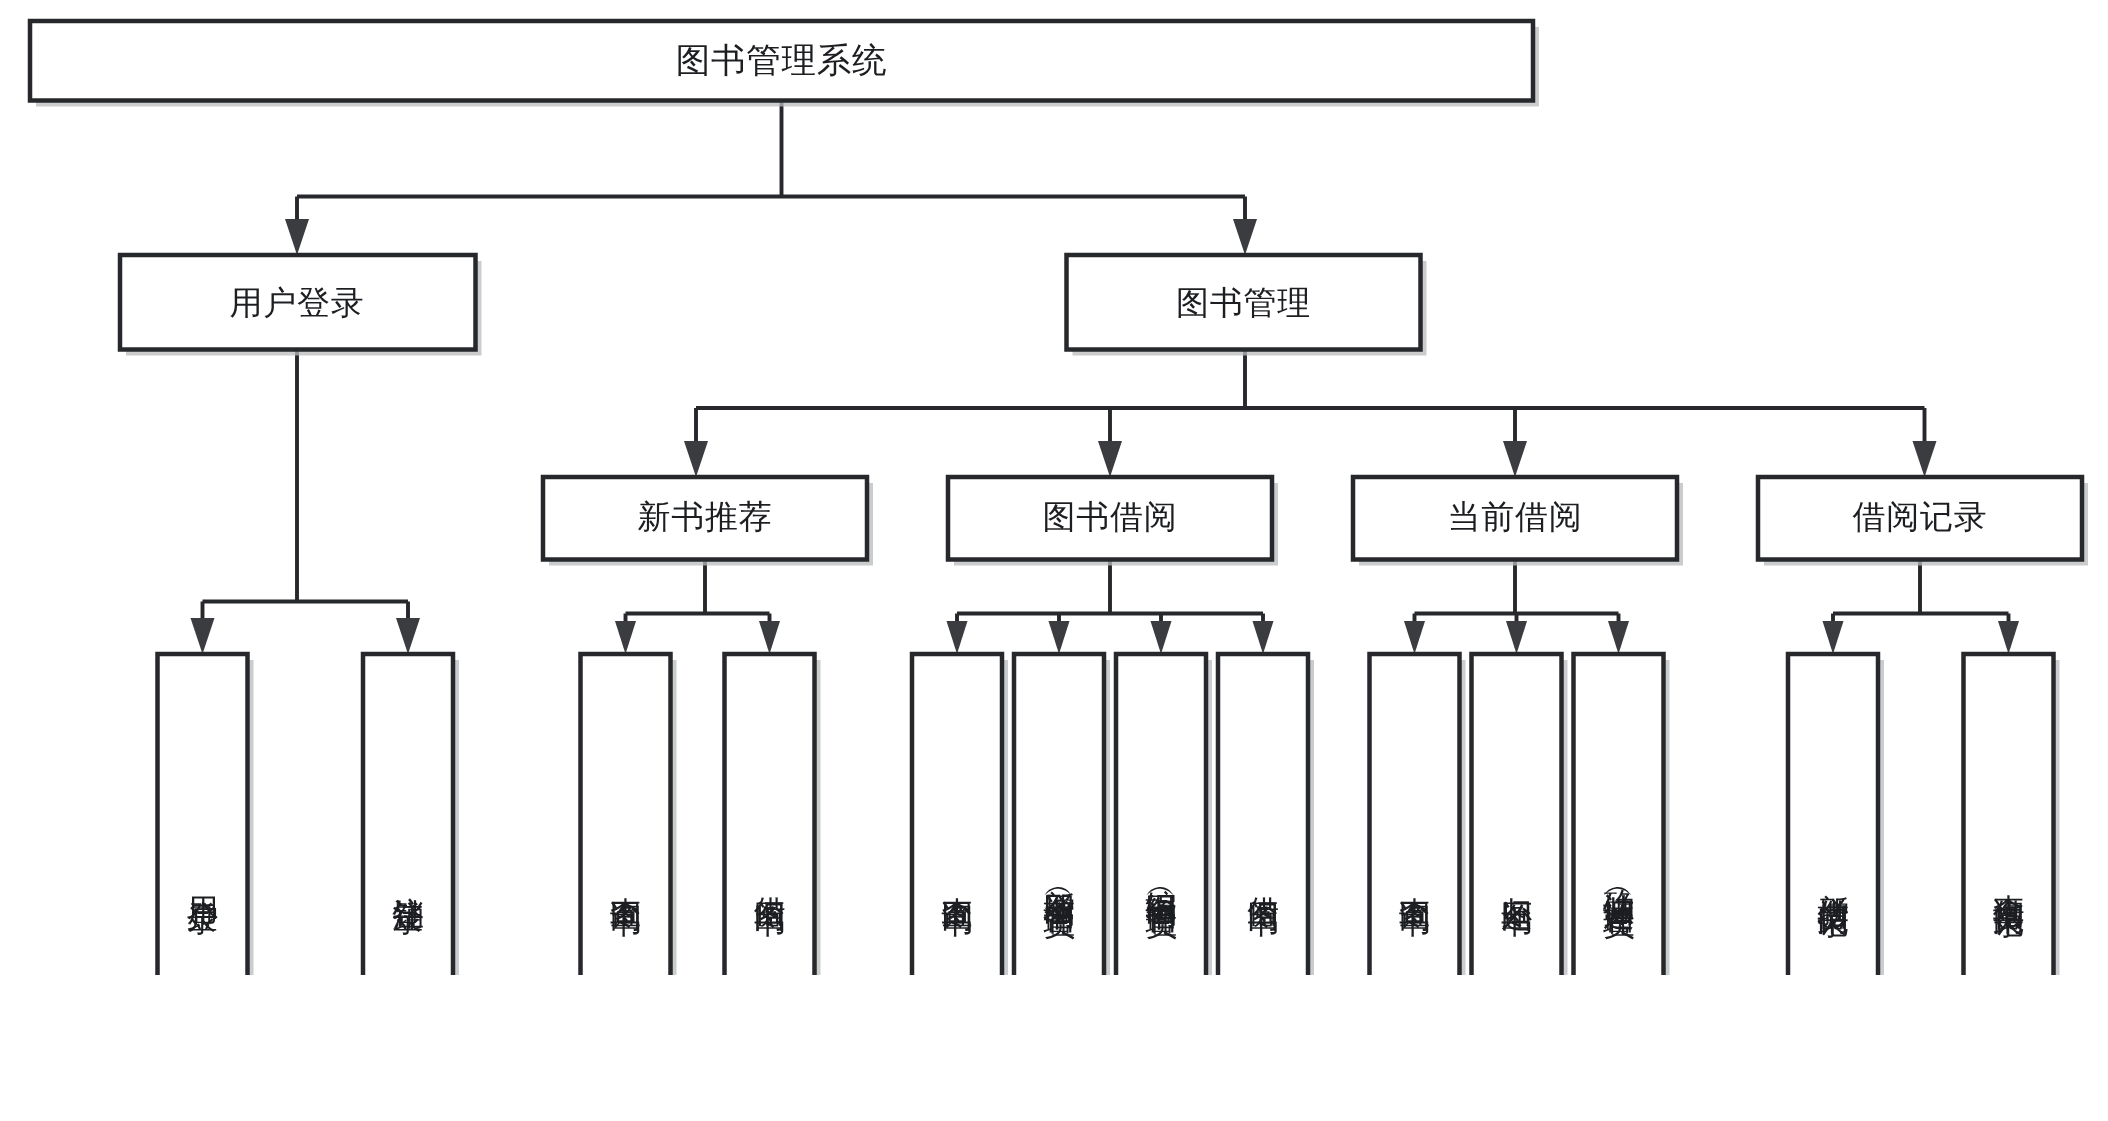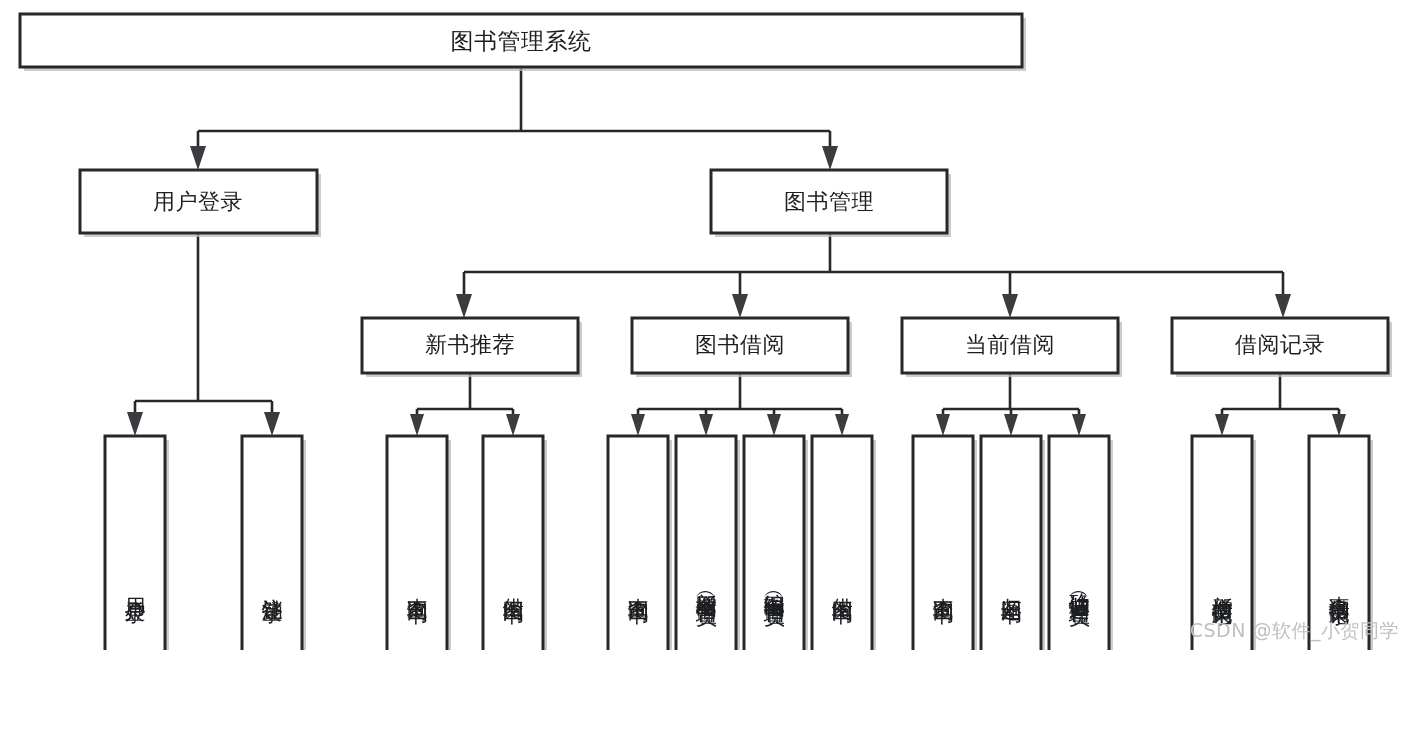--- a/index.html
+++ b/index.html
@@ -262,15 +262,14 @@
     <span class="leaf-label">确认归还（管理员）</span>
   </div>
 
   <div class="leaf-label-wrap" style="left:1192px; top:436px; width:60px; height:297px;">
     <span class="leaf-label">新增借阅记录</span>
   </div>
   <div class="leaf-label-wrap" style="left:1309px; top:436px; width:60px; height:297px;">
     <span class="leaf-label">查询借阅记录</span>
   </div>
 
-  <div class="watermark">CSDN @软件_小贺同学</div>
 
 </div>
 
 </body></html>

